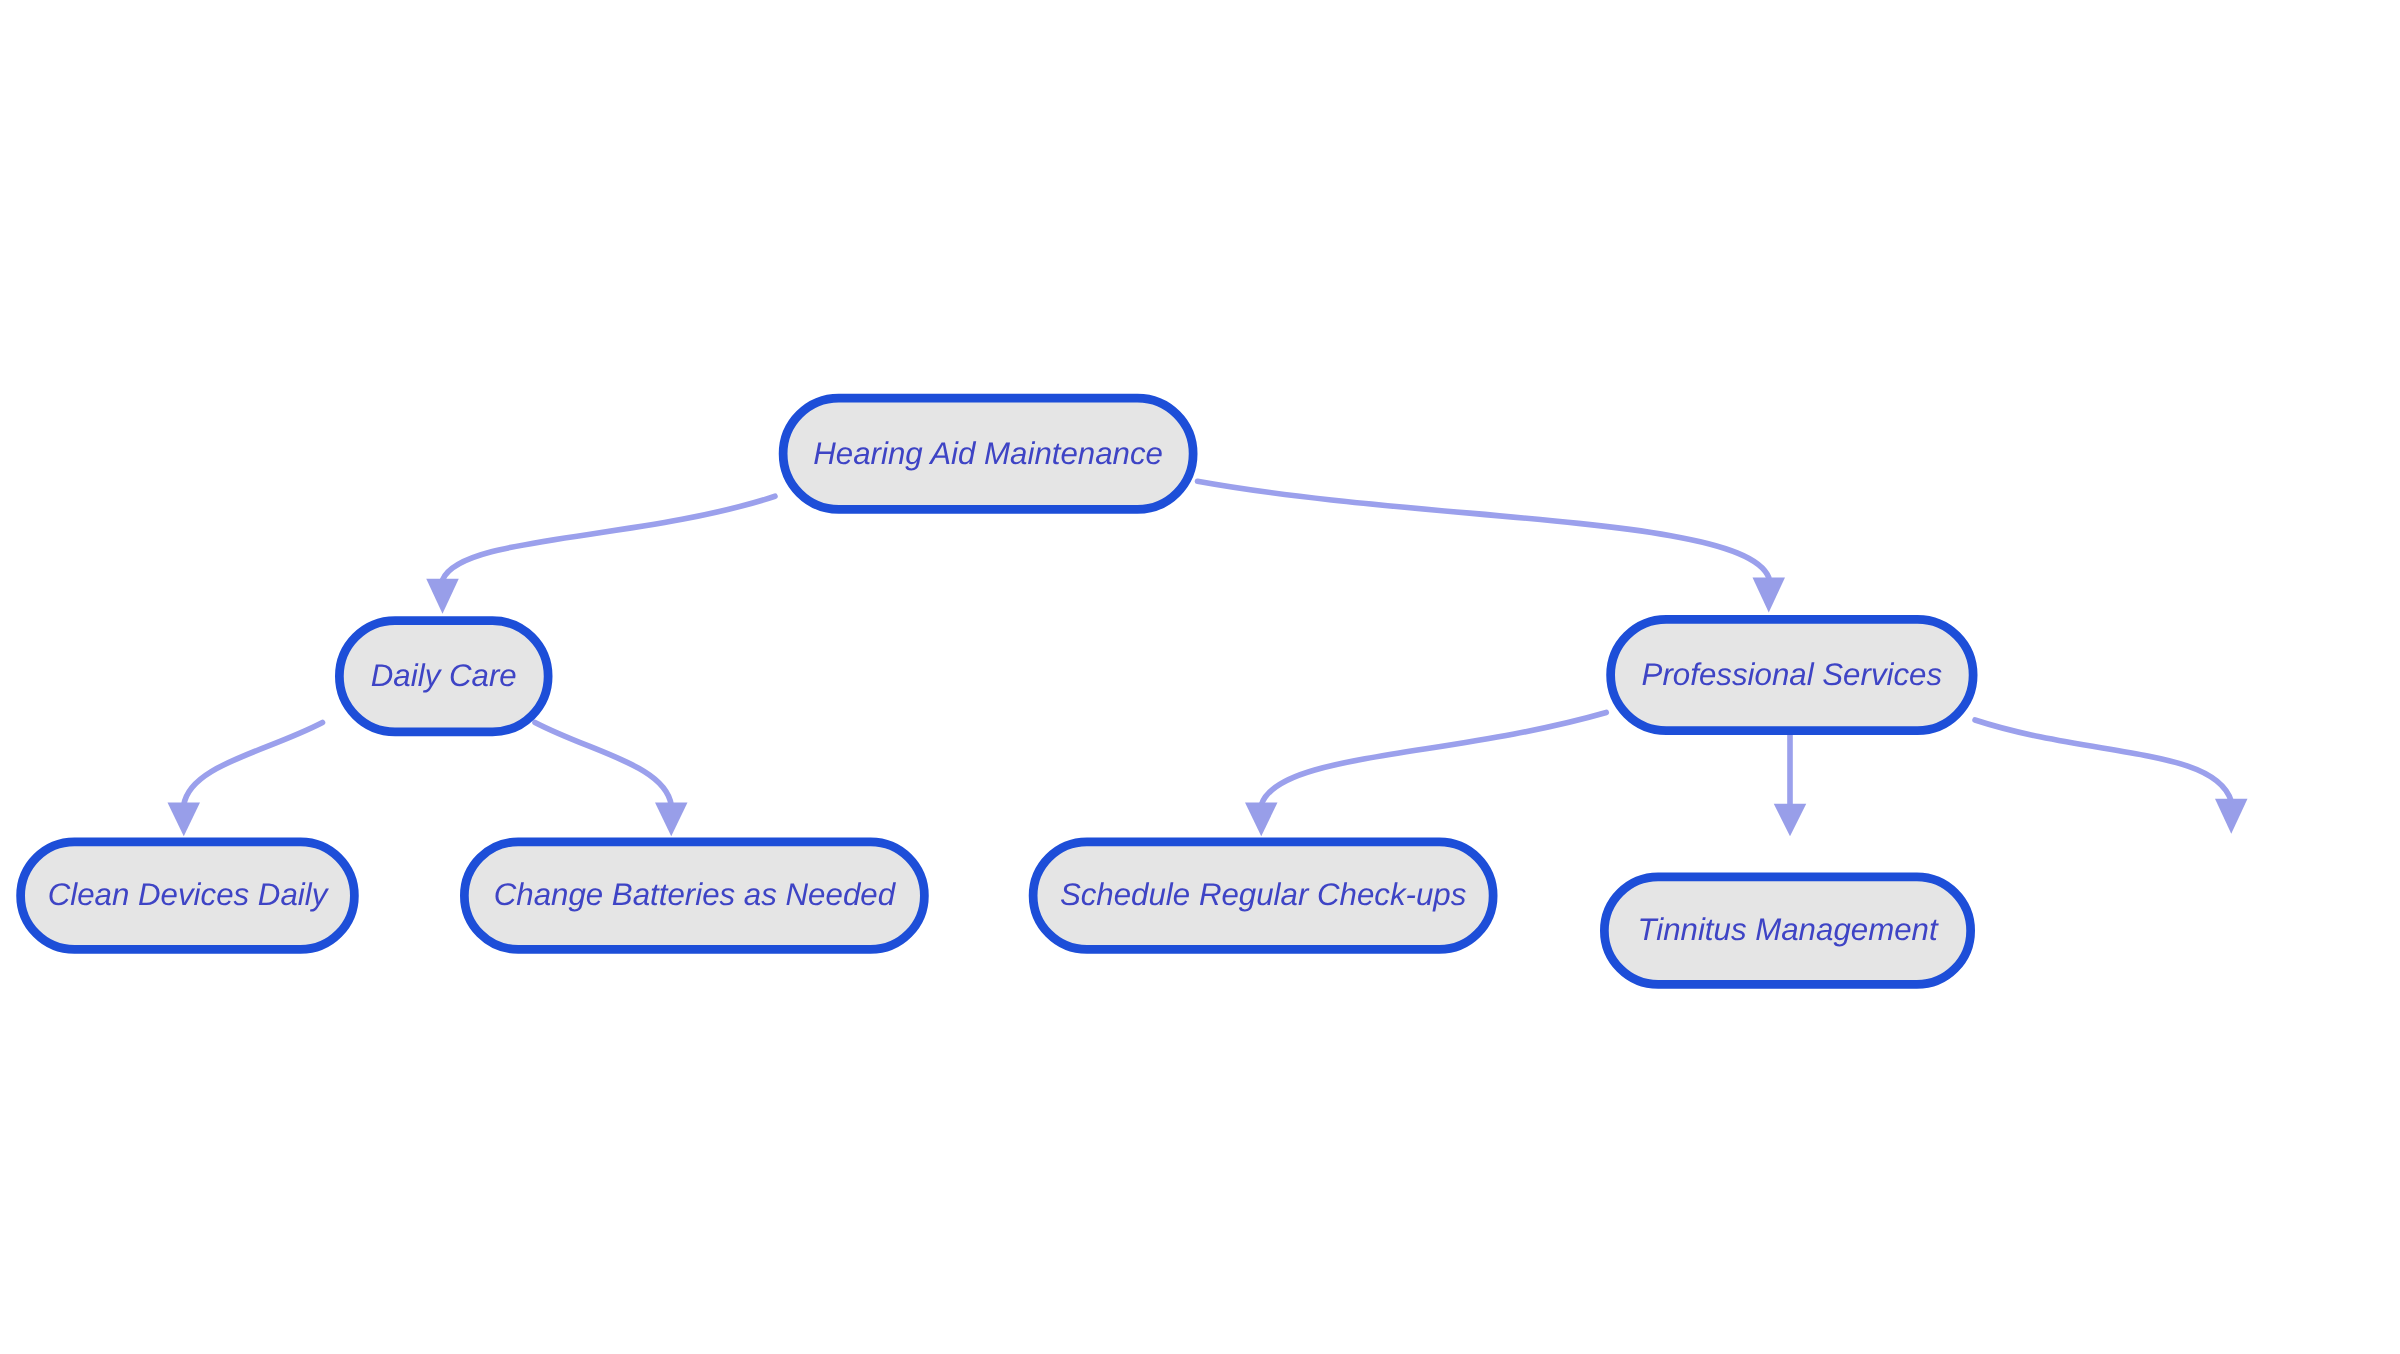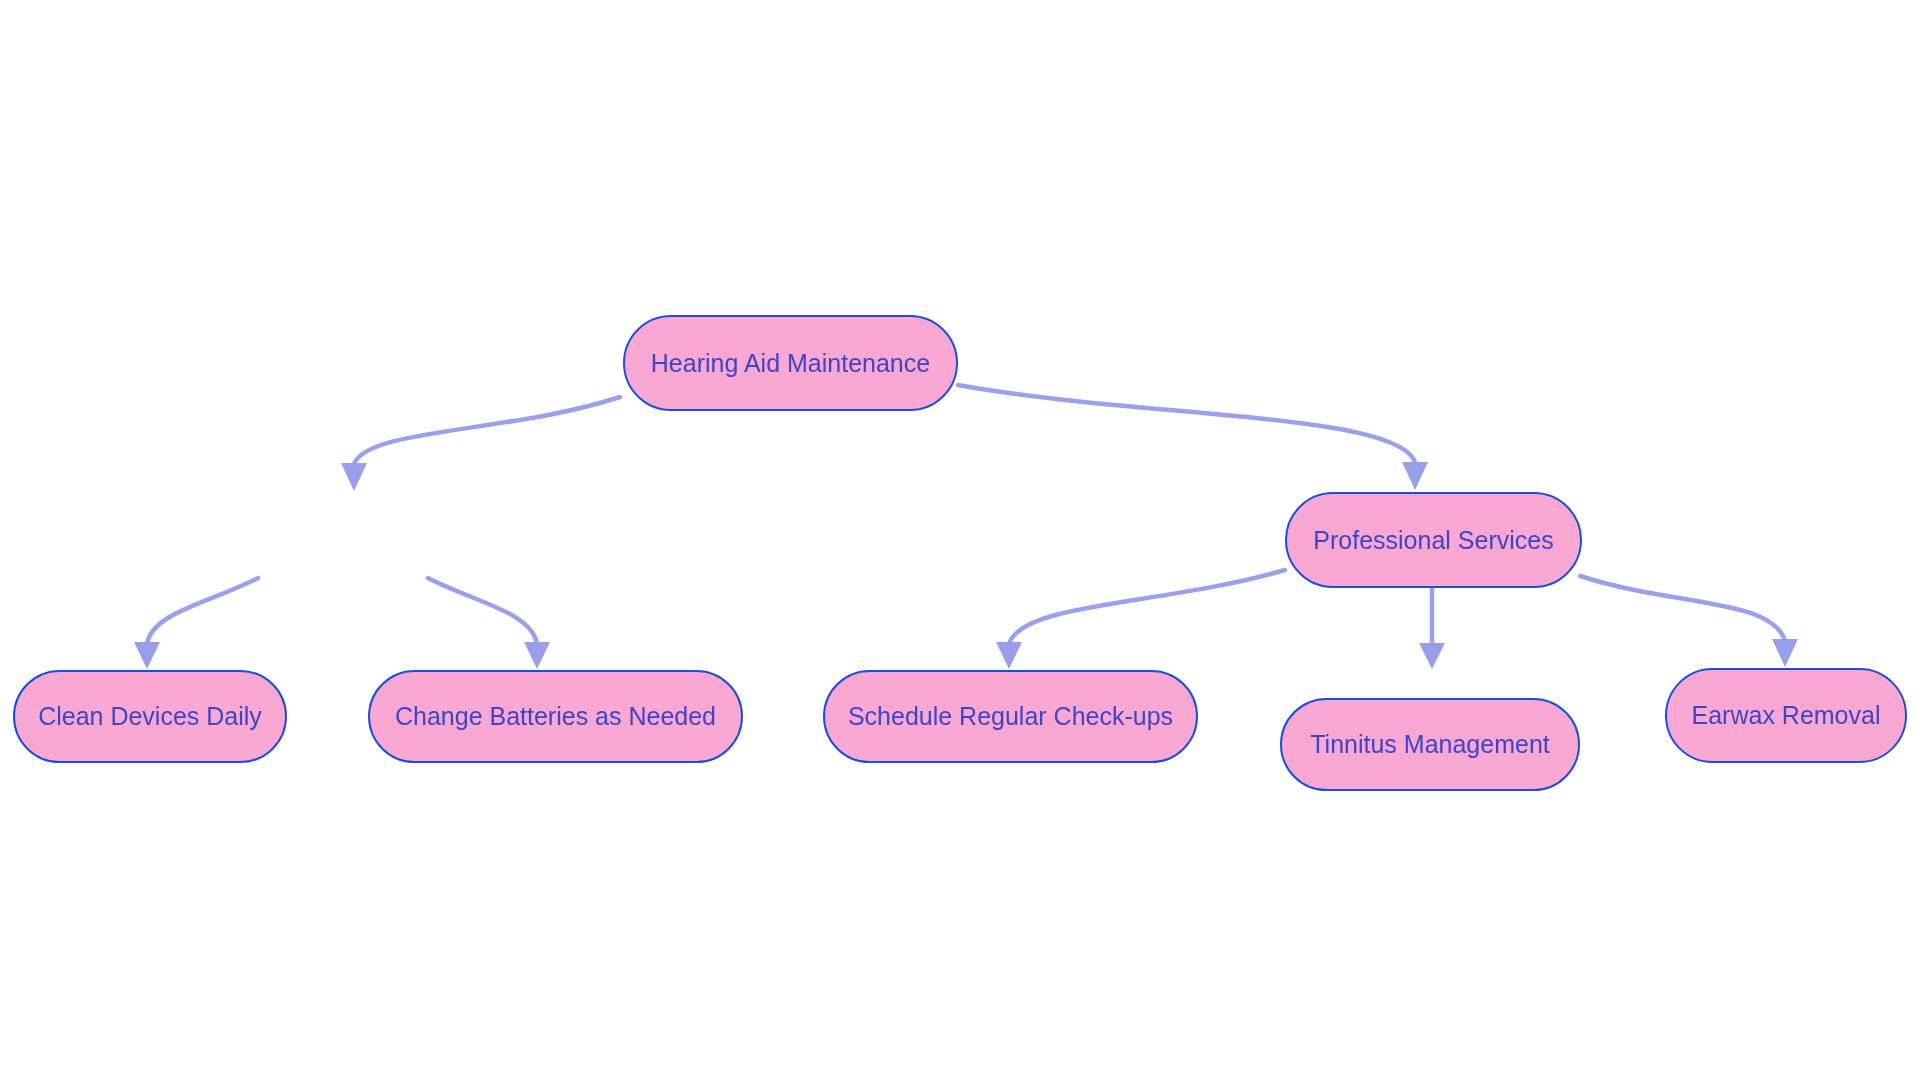--- a/index.html
+++ b/index.html
@@ -34,28 +34,29 @@
   }
   .arrowhead {
     fill: #989ee9;
     stroke: none;
   }
   .node {
     position: absolute;
     display: flex;
     align-items: center;
     justify-content: center;
-    background: #f9a8d4;
-    border: 2px solid #1d4ed8;
+    background: #e5e5e5;
+    border: 7px solid #1d4ed8;
     border-radius: 48px;
     color: #3e44c5;
     font-size: 25px;
     white-space: nowrap;
     box-sizing: border-box;
     text-align: center;
+    font-style: italic;
   }
   .n0 { left: 623px;  top: 315px; width: 335px; height: 96px; }
   .n1 { left: 268px;  top: 493px; width: 174px; height: 96px; }
   .n2 { left: 1285px; top: 492px; width: 297px; height: 96px; }
   .n3 { left: 13px;   top: 670px; width: 274px; height: 93px; }
   .n4 { left: 368px;  top: 670px; width: 375px; height: 93px; }
   .n5 { left: 823px;  top: 670px; width: 375px; height: 93px; }
   .n6 { left: 1280px; top: 670px; width: 300px; height: 93px; margin-top: 28px; }
   .n7 { left: 1665px; top: 668px; width: 242px; height: 95px; }
 </style>
@@ -83,26 +84,26 @@
 
     <path class="edge-path" d="M 1432 588 L 1432 646"></path>
     <polygon class="arrowhead" points="1419,643 1445,643 1432,669"></polygon>
 
     <path class="edge-path" d="M 1580 576 C 1672 606, 1772 598, 1785 641"></path>
     <polygon class="arrowhead" points="1772,639 1798,639 1785,667"></polygon>
   </svg>
 
   <div class="node n0">Hearing Aid Maintenance</div>
 
+  <div class="node n1">Daily Care</div>
 
   <div class="node n3">Clean Devices Daily</div>
 
   <div class="node n2">Professional Services</div>
 
   <div class="node n4">Change Batteries as Needed</div>
 
   <div class="node n5">Schedule Regular Check-ups</div>
 
   <div class="node n6">Tinnitus Management</div>
 
-  <div class="node n7">Earwax Removal</div>
 
 </div>
 
 </body></html>

